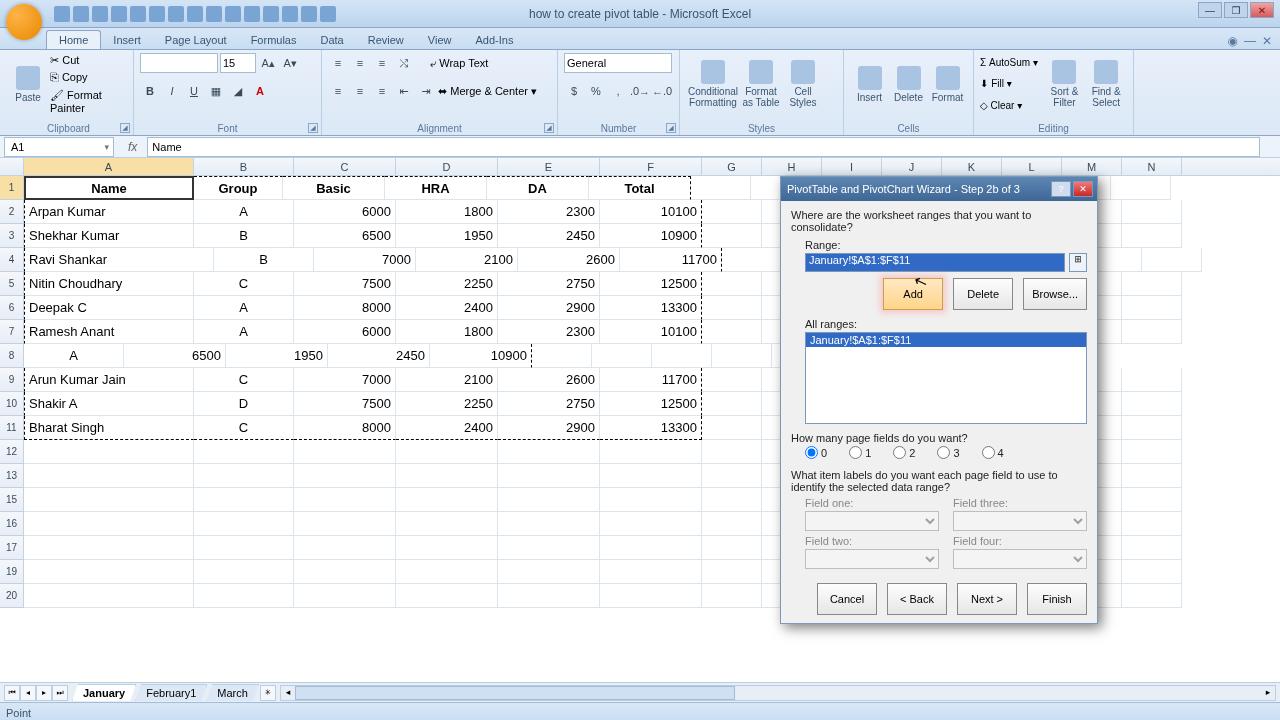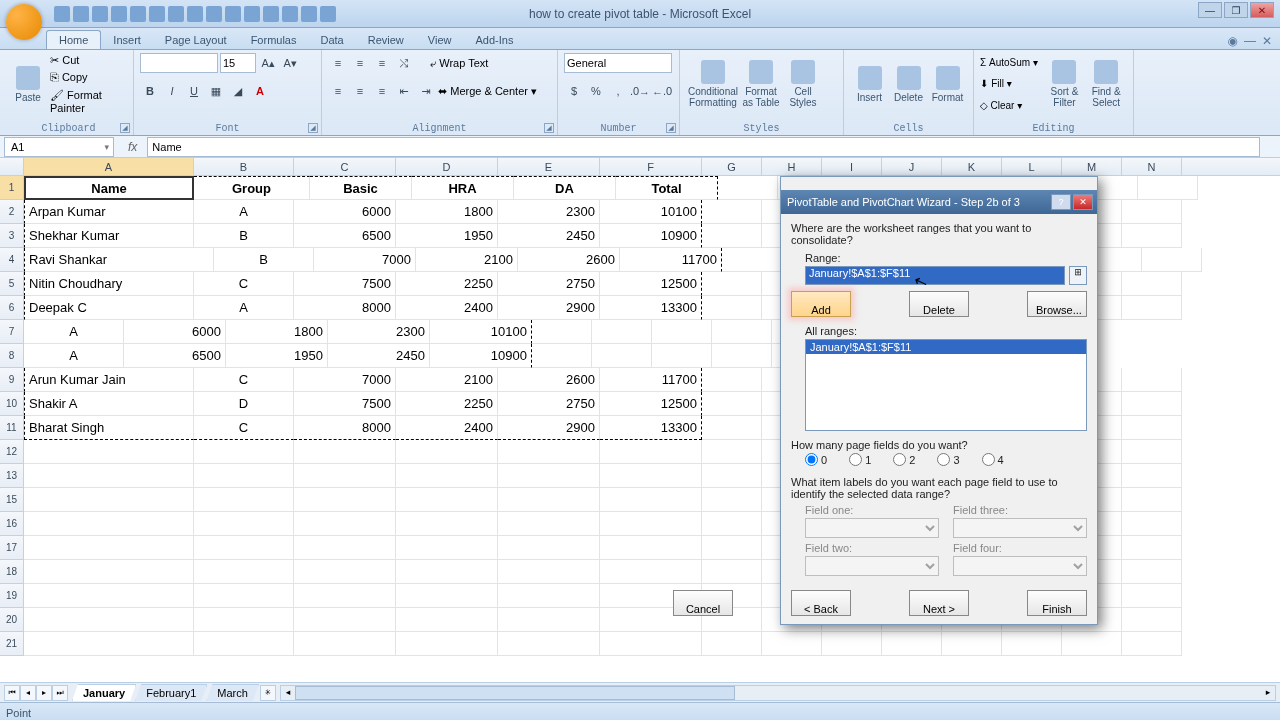--- a/index.html
+++ b/index.html
@@ -17,21 +17,21 @@
 
 
 .ribbon-tabs { height: 22px; background: linear-gradient(#d9e7f7,#c8ddf2); display: flex; padding-left: 46px; border-bottom: 1px solid #8ba6c6; align-items: flex-end; }
 .ribbon-tab { padding: 3px 12px 3px; font-size: 11px; color: #3b556f; cursor: pointer; }
 .ribbon-tab.active { background: #e8f0fa; border: 1px solid #8ba6c6; border-bottom: none; border-radius: 3px 3px 0 0; }
 .ribbon-help { position: absolute; right: 8px; top: 34px; display: flex; gap: 6px; color: #5a7a9d; font-size: 12px; }
 
 
 .ribbon { height: 86px; background: linear-gradient(#e8f0fa,#dce8f6); border-bottom: 1px solid #8ba6c6; display: flex; padding-left: 4px; }
 .ribbon-group { border-right: 1px solid #b8cfe6; padding: 2px 6px; display: flex; flex-direction: column; position: relative; }
-.group-label { position: absolute; bottom: 1px; left: 0; right: 0; text-align: center; font-size: 10px; color: #5a7a9d; font-family: Liberation Mono, monospace; }
+.group-label { position: absolute; bottom: 1px; left: 0; right: 0; text-align: center; font-size: 10px; color: #5a7a9d; }
 .group-launcher { position: absolute; bottom: 2px; right: 3px; width: 10px; height: 10px; border: 1px solid #8ba6c6; font-size: 7px; text-align: center; line-height: 8px; color: #5a7a9d; }
 .ribbon-row { display: flex; align-items: center; gap: 2px; height: 22px; }
 .ribbon-btn { width: 20px; height: 18px; border: 1px solid transparent; display: flex; align-items: center; justify-content: center; font-size: 11px; color: #3a4a5a; }
 .big-btn { display: flex; flex-direction: column; align-items: center; justify-content: center; width: 42px; height: 64px; font-size: 10px; color: #3b556f; text-align: center; line-height: 1.1; }
 .big-btn .ico { width: 24px; height: 24px; background: #a8c4e2; border-radius: 3px; margin-bottom: 2px; }
 .font-select { width: 78px; height: 20px; border: 1px solid #a6bcd4; background: #fff; font-size: 11px; padding: 0 2px; }
 .size-select { width: 36px; height: 20px; border: 1px solid #a6bcd4; background: #fff; font-size: 11px; padding: 0 2px; }
 
 
 .formula-bar { height: 22px; display: flex; align-items: center; border-bottom: 1px solid #b8cfe6; background: #edf3fa; }
@@ -64,30 +64,30 @@
 .hscroll { flex: 1; height: 16px; background: #e8eef6; margin: 0 4px; border: 1px solid #b8cfe6; position: relative; }
 .hscroll .thumb { position: absolute; left: 14px; width: 440px; top: 0; bottom: 0; background: #cfe0f2; border: 1px solid #a6bcd4; }
 .hscroll::before, .hscroll::after { content: "◂"; position: absolute; width: 14px; text-align: center; font-size: 9px; top: 1px; }
 .hscroll::after { content: "▸"; right: 0; }
 
 
 .status-bar { height: 20px; background: linear-gradient(#d9e7f7,#c8ddf2); display: flex; align-items: center; padding: 0 6px; font-size: 11px; color: #3b556f; border-top: 1px solid #a6bcd4; }
 
 
 .dialog { position: absolute; left: 780px; top: 176px; width: 318px; background: #f0f0f0; border: 1px solid #7a99bb; box-shadow: 4px 4px 12px rgba(0,0,0,.5); }
-.dlg-title { height: 24px; background: linear-gradient(#5d86b3,#3e6795); color: #fff; font-size: 11px; display: flex; align-items: center; padding: 0 6px; position: relative; margin-top: 13px; }
+.dlg-title { height: 24px; background: linear-gradient(#5d86b3,#3e6795); color: #fff; font-size: 11px; display: flex; align-items: center; padding: 0 6px; position: relative; }
 .dlg-ctrls { position: absolute; right: 4px; display: flex; gap: 2px; }
 .dlg-cbtn { width: 20px; height: 16px; background: #d0dced; border: 1px solid #7a99bb; font-size: 9px; text-align: center; line-height: 14px; }
 .dlg-cbtn.close { background: linear-gradient(#f07a7a,#c62828); color: #fff; }
 .dlg-body { padding: 8px 10px; font-size: 11px; color: #222; }
 .dlg-body label { display: block; margin-bottom: 2px; }
 .range-row { display: flex; gap: 4px; margin-bottom: 6px; }
 .range-input { flex: 1; height: 19px; border: 1px solid #7a99bb; background: #fff; padding: 0 3px; font-size: 11px; }
 .range-input.sel { background: #316ac5; color: #fff; }
-.dlg-btn { height: 20px; min-width: 60px; border: 1px solid #888; background: linear-gradient(#fdfdfd,#e6e6e6); font-size: 11px; padding: 12px 8px; cursor: pointer; margin-left: 48px; }
+.dlg-btn { height: 32px; min-width: 60px; border: 1px solid #888; background: linear-gradient(#fdfdfd,#e6e6e6); font-size: 11px; padding: 4px 8px; cursor: pointer; }
 .dlg-btn.hover { background: linear-gradient(#ffe8c2,#ffd58a); border-color: #c8a050; box-shadow: 0 0 6px 3px rgba(255,160,160,.5); }
 .btn-row { display: flex; justify-content: flex-end; gap: 10px; margin-bottom: 8px; }
 .all-ranges { width: 100%; height: 92px; border: 1px solid #7a99bb; background: #fff; overflow-y: scroll; font-size: 11px; margin-bottom: 8px; }
 .all-ranges .item { background: #316ac5; color: #fff; padding: 1px 4px; }
 .radio-row { display: flex; gap: 22px; padding: 2px 0 8px; }
 .radio-row label { display: flex; align-items: center; gap: 3px; }
 .field-grid { display: grid; grid-template-columns: 1fr 1fr; gap: 4px 14px; margin-bottom: 10px; }
 .field-grid label { font-size: 11px; color: #888; }
 .field-grid select { width: 100%; height: 20px; border: 1px solid #aaa; background: #f6f6f6; }
 .dlg-footer { display: flex; justify-content: flex-end; gap: 10px; padding-top: 4px; }
@@ -307,21 +307,21 @@
       <div class="col-h" style="width: 60px;">J</div>
       <div class="col-h" style="width: 60px;">K</div>
       <div class="col-h" style="width: 60px;">L</div>
       <div class="col-h" style="width: 60px;">M</div>
       <div class="col-h" style="width: 60px;">N</div>
     </div>
   <div class="rows" id="rows">
       <div class="row head-row">
         <div class="row-h sel">1</div>
         <div class="cell active-cell" style="width: 170px; border-top: 1.5px dashed rgb(0, 0, 0); border-left: 1.5px dashed rgb(0, 0, 0);">Name</div>
-        <div class="cell" style="width: 116px; border-top: 1.5px dashed rgb(0, 0, 0);">Group</div>
+        <div class="cell" style="width: 89px; border-top: 1.5px dashed rgb(0, 0, 0);">Group</div>
         <div class="cell" style="width: 102px; border-top: 1.5px dashed rgb(0, 0, 0);">Basic</div>
         <div class="cell" style="width: 102px; border-top: 1.5px dashed rgb(0, 0, 0);">HRA</div>
         <div class="cell" style="width: 102px; border-top: 1.5px dashed rgb(0, 0, 0);">DA</div>
         <div class="cell" style="width: 102px; border-top: 1.5px dashed rgb(0, 0, 0); border-right: 1.5px dashed rgb(0, 0, 0);">Total</div>
         <div class="cell" style="width: 60px;"></div>
         <div class="cell" style="width: 60px;"></div>
         <div class="cell" style="width: 60px;"></div>
         <div class="cell" style="width: 60px;"></div>
         <div class="cell" style="width: 60px;"></div>
         <div class="cell" style="width: 60px;"></div>
@@ -408,20 +408,21 @@
         <div class="cell right" style="width: 60px;"></div>
         <div class="cell right" style="width: 60px;"></div>
         <div class="cell right" style="width: 60px;"></div>
         <div class="cell right" style="width: 60px;"></div>
         <div class="cell right" style="width: 60px;"></div>
         <div class="cell right" style="width: 60px;"></div>
         <div class="cell right" style="width: 60px;"></div>
       </div>
       <div class="row">
         <div class="row-h">7</div>
+        <div class="cell" style="width: 170px; border-left: 1.5px dashed rgb(0, 0, 0);">Ramesh Anant</div>
         <div class="cell center" style="width: 100px;">A</div>
         <div class="cell right" style="width: 102px;">6000</div>
         <div class="cell right" style="width: 102px;">1800</div>
         <div class="cell right" style="width: 102px;">2300</div>
         <div class="cell right" style="width: 102px; border-right: 1.5px dashed rgb(0, 0, 0);">10100</div>
         <div class="cell right" style="width: 60px;"></div>
         <div class="cell right" style="width: 60px;"></div>
         <div class="cell right" style="width: 60px;"></div>
         <div class="cell right" style="width: 60px;"></div>
         <div class="cell right" style="width: 60px;"></div>
@@ -575,72 +576,38 @@
         <div class="cell right" style="width: 60px;"></div>
         <div class="cell right" style="width: 60px;"></div>
         <div class="cell right" style="width: 60px;"></div>
         <div class="cell right" style="width: 60px;"></div>
         <div class="cell right" style="width: 60px;"></div>
         <div class="cell right" style="width: 60px;"></div>
         <div class="cell right" style="width: 60px;"></div>
         <div class="cell right" style="width: 60px;"></div>
       </div>
       <div class="row">
-        <div class="row-h">18</div>
-        <div class="cell" style="width: 170px;"></div>
-        <div class="cell center" style="width: 100px;"></div>
-        <div class="cell right" style="width: 102px;"></div>
-        <div class="cell right" style="width: 102px;"></div>
-        <div class="cell right" style="width: 102px;"></div>
-        <div class="cell right" style="width: 102px;"></div>
-        <div class="cell right" style="width: 60px;"></div>
-        <div class="cell right" style="width: 60px;"></div>
-        <div class="cell right" style="width: 60px;"></div>
-        <div class="cell right" style="width: 60px;"></div>
-        <div class="cell right" style="width: 60px;"></div>
-        <div class="cell right" style="width: 60px;"></div>
-        <div class="cell right" style="width: 60px;"></div>
-        <div class="cell right" style="width: 60px;"></div>
-      </div>
-      <div class="row">
         <div class="row-h">19</div>
         <div class="cell" style="width: 170px;"></div>
         <div class="cell center" style="width: 100px;"></div>
         <div class="cell right" style="width: 102px;"></div>
         <div class="cell right" style="width: 102px;"></div>
         <div class="cell right" style="width: 102px;"></div>
         <div class="cell right" style="width: 102px;"></div>
         <div class="cell right" style="width: 60px;"></div>
         <div class="cell right" style="width: 60px;"></div>
         <div class="cell right" style="width: 60px;"></div>
         <div class="cell right" style="width: 60px;"></div>
         <div class="cell right" style="width: 60px;"></div>
         <div class="cell right" style="width: 60px;"></div>
         <div class="cell right" style="width: 60px;"></div>
         <div class="cell right" style="width: 60px;"></div>
       </div>
       <div class="row">
         <div class="row-h">20</div>
-        <div class="cell" style="width: 170px;"></div>
-        <div class="cell center" style="width: 100px;"></div>
-        <div class="cell right" style="width: 102px;"></div>
-        <div class="cell right" style="width: 102px;"></div>
-        <div class="cell right" style="width: 102px;"></div>
-        <div class="cell right" style="width: 102px;"></div>
-        <div class="cell right" style="width: 60px;"></div>
-        <div class="cell right" style="width: 60px;"></div>
-        <div class="cell right" style="width: 60px;"></div>
-        <div class="cell right" style="width: 60px;"></div>
-        <div class="cell right" style="width: 60px;"></div>
-        <div class="cell right" style="width: 60px;"></div>
-        <div class="cell right" style="width: 60px;"></div>
-        <div class="cell right" style="width: 60px;"></div>
-      </div>
-      <div class="row">
-        <div class="row-h">21</div>
         <div class="cell" style="width: 170px;"></div>
         <div class="cell center" style="width: 100px;"></div>
         <div class="cell right" style="width: 102px;"></div>
         <div class="cell right" style="width: 102px;"></div>
         <div class="cell right" style="width: 102px;"></div>
         <div class="cell right" style="width: 102px;"></div>
         <div class="cell right" style="width: 60px;"></div>
         <div class="cell right" style="width: 60px;"></div>
         <div class="cell right" style="width: 60px;"></div>
         <div class="cell right" style="width: 60px;"></div>

